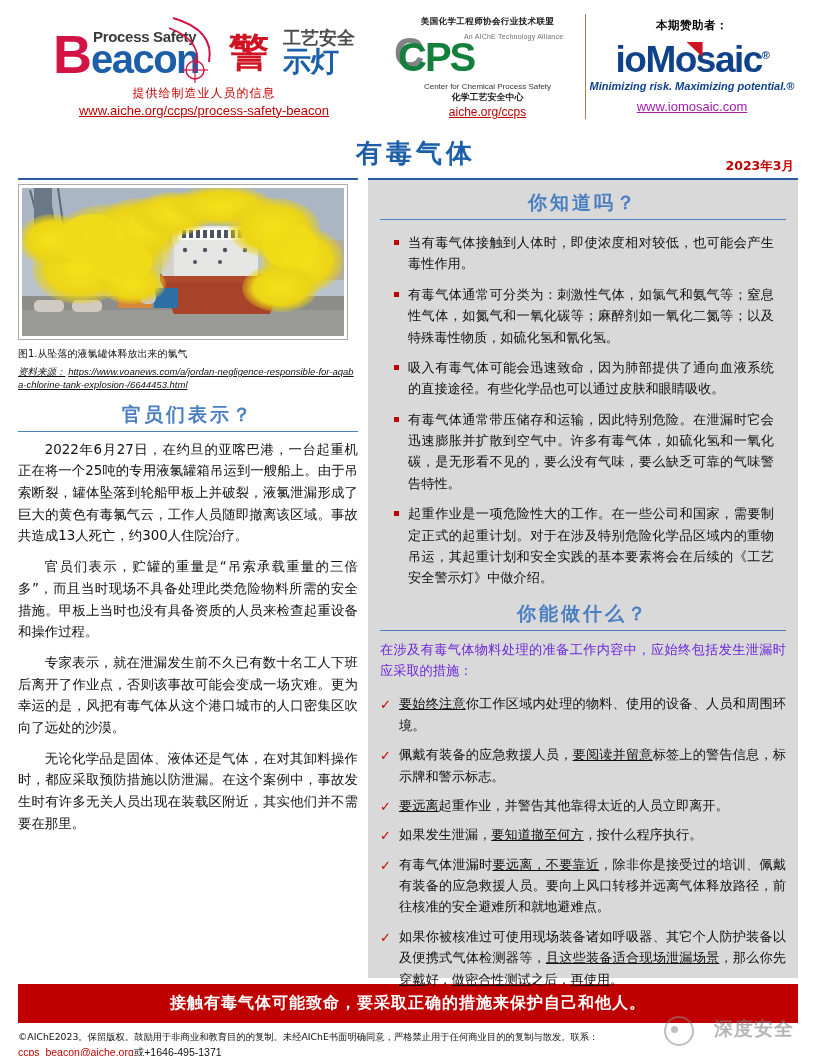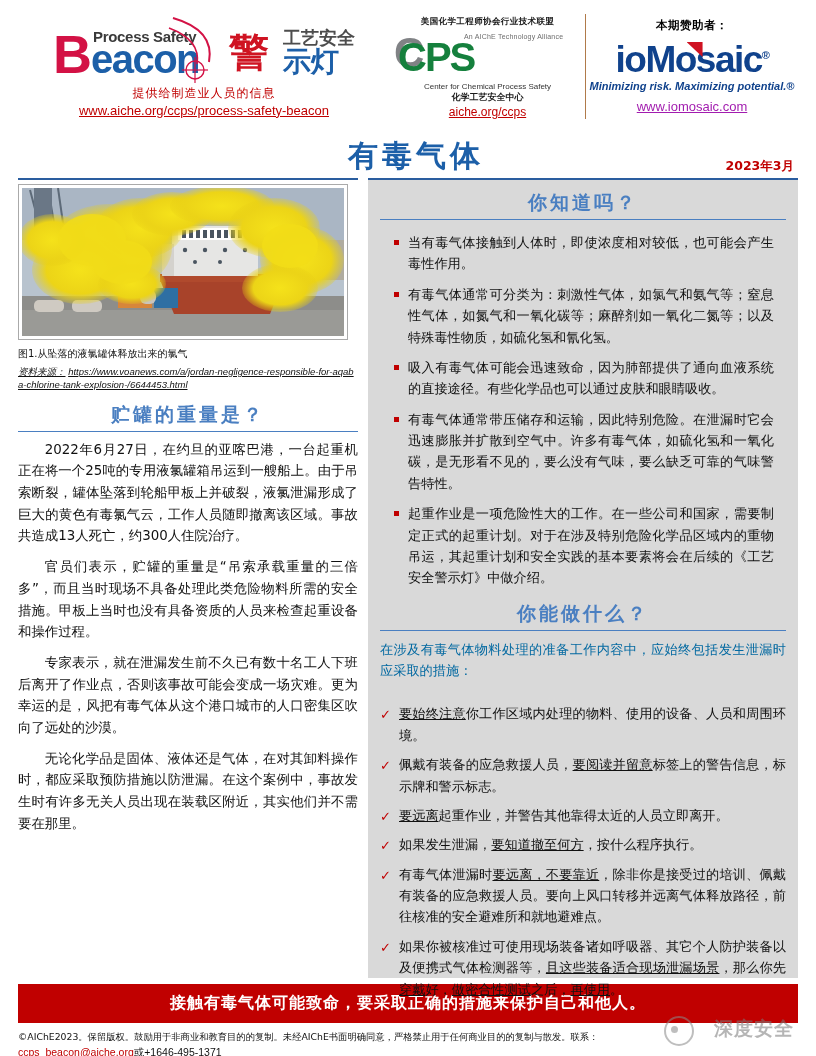--- a/index.html
+++ b/index.html
@@ -267,21 +267,21 @@
     height: 46px;
     padding: 0 18px;
     box-sizing: border-box;
   }
   .doc-title {
     position: absolute;
     left: 4px; right: 0;
     top: 4px;
     text-align: center;
     font-family: "DejaVu Sans", "Liberation Sans", sans-serif;
-    font-size: 30px;
+    font-size: 26px;
     font-weight: bold;
     color: #1c5fa8;
     letter-spacing: 4px;
     padding-left: 12px;
   }
   .doc-date {
     position: absolute;
     right: 22px;
     top: 26px;
     font-family: "DejaVu Sans", "Liberation Sans", sans-serif;
@@ -408,22 +408,22 @@
     left: 2px;
     top: 8px;
     width: 5px;
     height: 5px;
     background: #c00000;
   }
   .r-intro {
     font-family: "DejaVu Sans", "Liberation Sans", sans-serif;
     font-size: 13.2px;
     line-height: 1.62;
-    color: #0369a1;
-    margin: 0 0 22px 0;
+    color: #6d28d9;
+    margin: 0 0 12px 0;
     text-align: justify;
   }
   ul.check-list {
     list-style: none;
     margin: 0;
     padding: 0;
   }
   ul.check-list > li {
     position: relative;
     padding-left: 19px;
@@ -650,21 +650,21 @@
               <ellipse cx="70" cy="52" rx="34" ry="26"></ellipse>
               <ellipse cx="100" cy="74" rx="30" ry="22"></ellipse>
               <ellipse cx="268" cy="58" rx="28" ry="22"></ellipse>
             </g>
           </svg>
         </div>
       </div>
       <div class="caption">图1.从坠落的液氯罐体释放出来的氯气</div>
       <div class="source"><span class="src-label">资料来源：</span> <span class="src-url">https://www.voanews.com/a/jordan-negligence-responsible-for-aqaba-chlorine-tank-explosion-/6644453.html</span></div>
 
-      <div class="sec-heading">贮罐的重量是？</div>
+      <div class="sec-heading">官员们表示？</div>
       <hr class="sec-rule">
 
       <p class="body-p">2022年6月27日，在约旦的亚喀巴港，一台起重机正在将一个25吨的专用液氯罐箱吊运到一艘船上。由于吊索断裂，罐体坠落到轮船甲板上并破裂，液氯泄漏形成了巨大的黄色有毒氯气云，工作人员随即撤离该区域。事故共造成13人死亡，约300人住院治疗。</p>
       <p class="body-p">官员们表示，贮罐的重量是“吊索承载重量的三倍多”，而且当时现场不具备处理此类危险物料所需的安全措施。甲板上当时也没有具备资质的人员来检查起重设备和操作过程。</p>
       <p class="body-p">专家表示，就在泄漏发生前不久已有数十名工人下班后离开了作业点，否则该事故可能会变成一场灾难。更为幸运的是，风把有毒气体从这个港口城市的人口密集区吹向了远处的沙漠。</p>
       <p class="body-p">无论化学品是固体、液体还是气体，在对其卸料操作时，都应采取预防措施以防泄漏。在这个案例中，事故发生时有许多无关人员出现在装载区附近，其实他们并不需要在那里。</p>
     </div>
 
     <div class="col-right">
       <div class="r-heading">你知道吗？</div>

